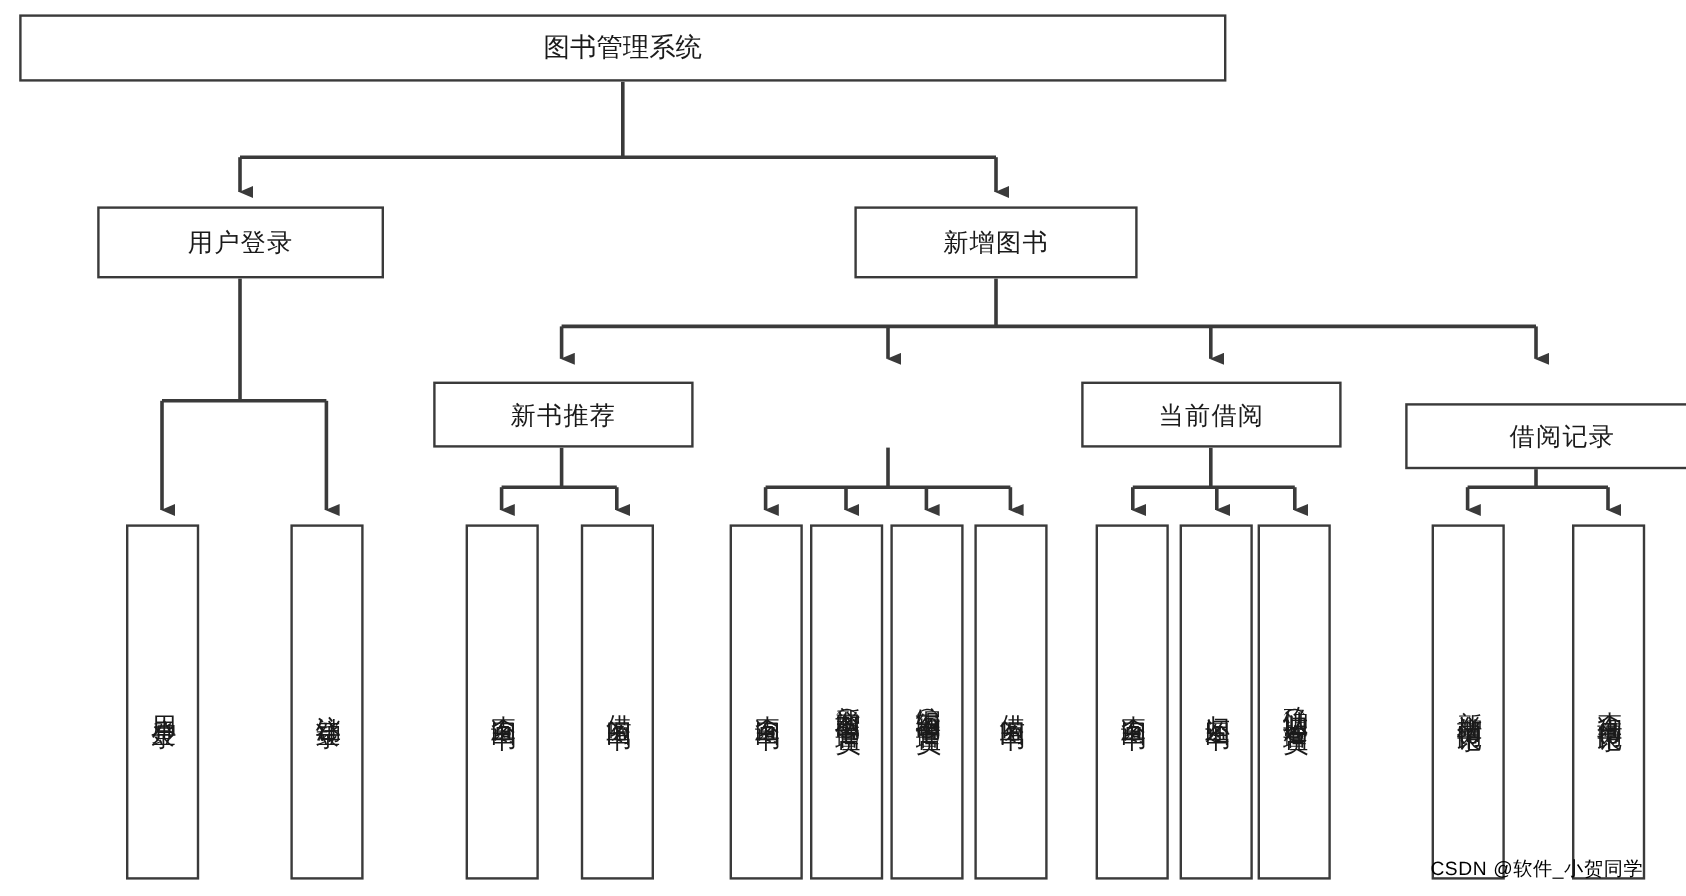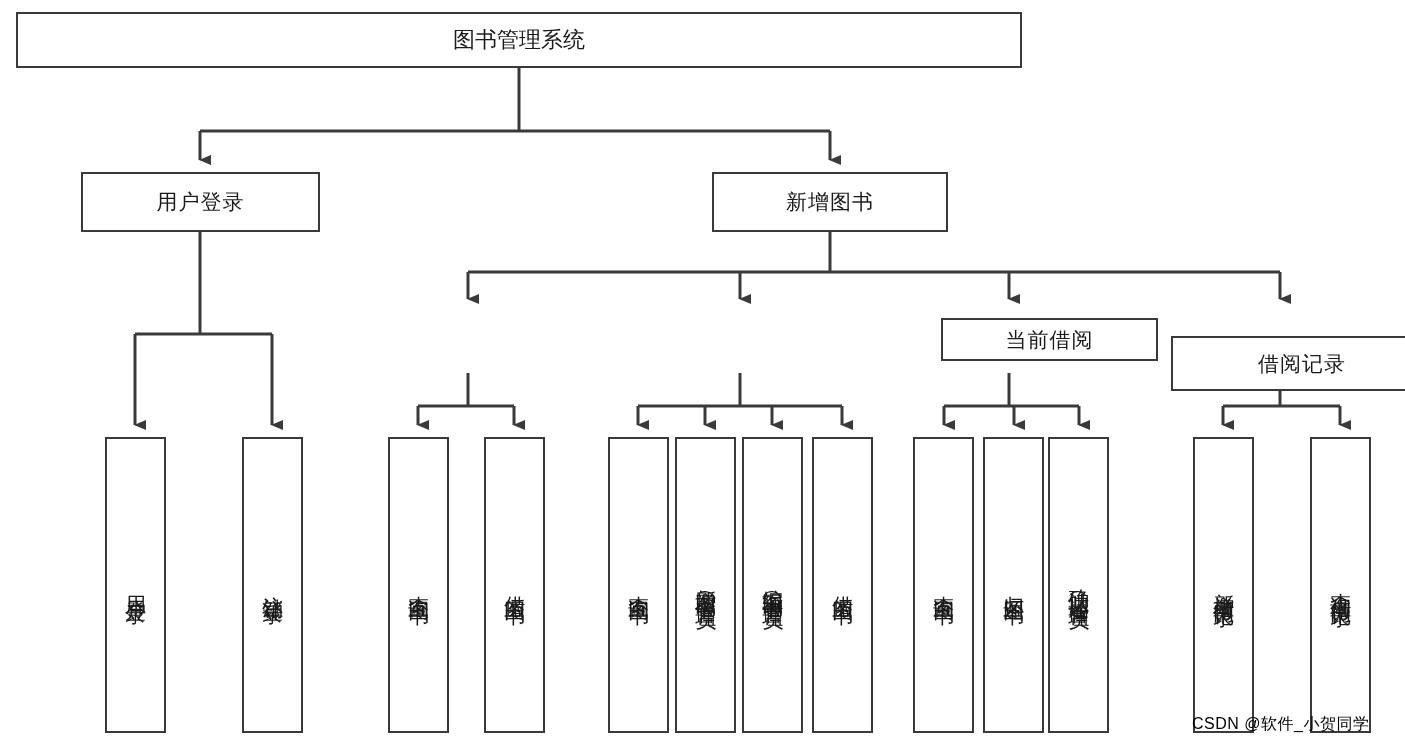--- a/index.html
+++ b/index.html
@@ -78,21 +78,24 @@
     <span>图书管理系统</span>
   </div>
 
   <div class="node h" style="left:81px;top:172px;width:239px;height:60px;">
     <span>用户登录</span>
   </div>
   <div class="node h" style="left:712px;top:172px;width:236px;height:60px;">
     <span>新增图书</span>
   </div>
 
-  <div class="node h" style="left:901px;top:318px;width:217px;height:43px;margin-left:40px;">
+  <div class="node h" style="left:361px;top:318px;width:217px;height:55px;">
+    <span>新书推荐</span>
+  </div>
+  <div class="node h" style="left:901px;top:318px;width:217px;height:55px;">
     <span>当前借阅</span>
   </div>
   <div class="node h" style="left:1171px;top:336px;width:262px;height:55px;">
     <span>借阅记录</span>
   </div>
 
   <div class="node leaf" style="left:105px;top:437px;width:61px;height:296px;">
     <span class="vtext">用户登录</span>
   </div>
   <div class="node leaf" style="left:242px;top:437px;width:61px;height:296px;">

